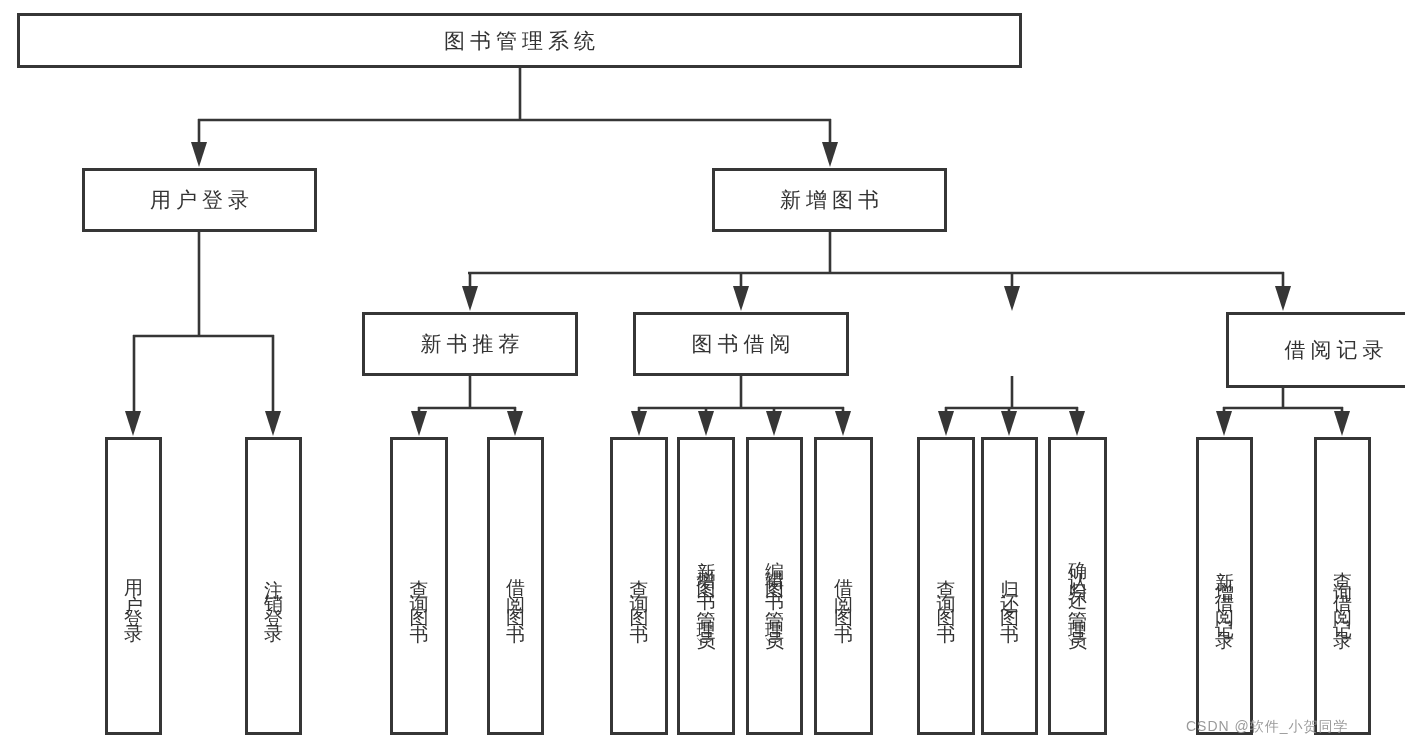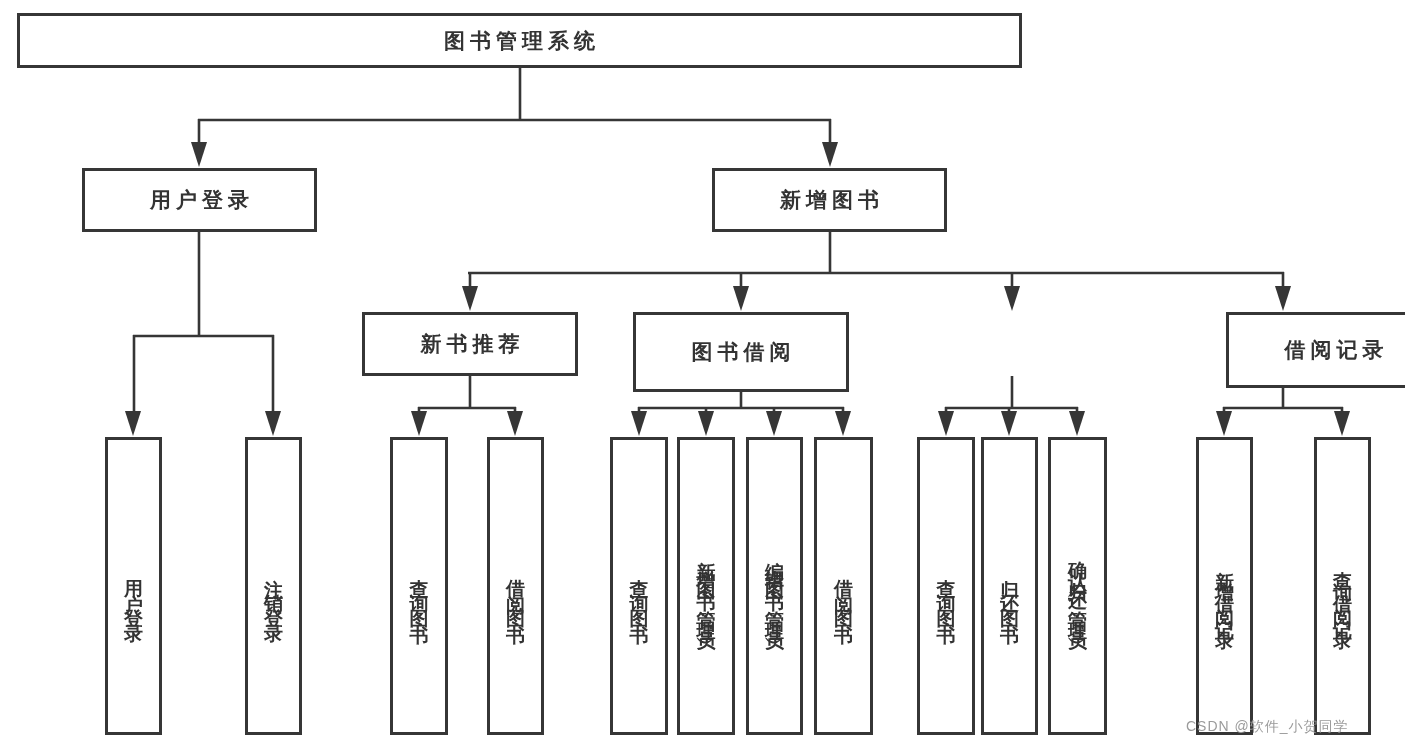--- a/index.html
+++ b/index.html
@@ -17,21 +17,20 @@
   .canvas { position: relative; width: 1405px; height: 747px; overflow: hidden; }
   .connectors { position: absolute; left: 0; top: 0; }
   .connectors path { stroke: var(--color-line); stroke-width: 2.6; fill: none; }
   .connectors polygon { fill: var(--color-line); }
   .box {
     position: absolute;
     border: 3px solid var(--color-line);
     background: var(--color-background);
     display: flex; align-items: center; justify-content: center;
     color: var(--color-text);
-    font-weight: bold;
   }
   .box.h .lbl { font-size: 21px; letter-spacing: 5px; text-indent: 5px; white-space: nowrap; }
   .box.v .lbl {
     writing-mode: vertical-rl;
     text-orientation: mixed;
     font-size: 19px;
     white-space: nowrap;
   }
   .box.v .lbl.len4 { letter-spacing: 15px; margin-bottom: -15px; }
   .box.v .lbl.len6 { letter-spacing: 12px; margin-bottom: -12px; }
@@ -85,21 +84,21 @@
   <div class="box h" style="left:82px;top:168px;width:235px;height:64px">
     <span class="lbl">用户登录</span>
   </div>
   <div class="box h" style="left:712px;top:168px;width:235px;height:64px">
     <span class="lbl">新增图书</span>
   </div>
 
   <div class="box h" style="left:362px;top:312px;width:216px;height:64px">
     <span class="lbl">新书推荐</span>
   </div>
-  <div class="box h" style="left:633px;top:312px;width:216px;height:80px">
+  <div class="box h" style="left:633px;top:312px;width:216px;height:64px">
     <span class="lbl">图书借阅</span>
   </div>
   <div class="box h" style="left:1226px;top:312px;width:216px;height:76px">
     <span class="lbl">借阅记录</span>
   </div>
 
   <div class="box v" style="left:105px;top:437px;width:57px;height:298px">
     <span class="lbl len4">用户登录</span>
   </div>
   <div class="box v" style="left:245px;top:437px;width:57px;height:298px">

